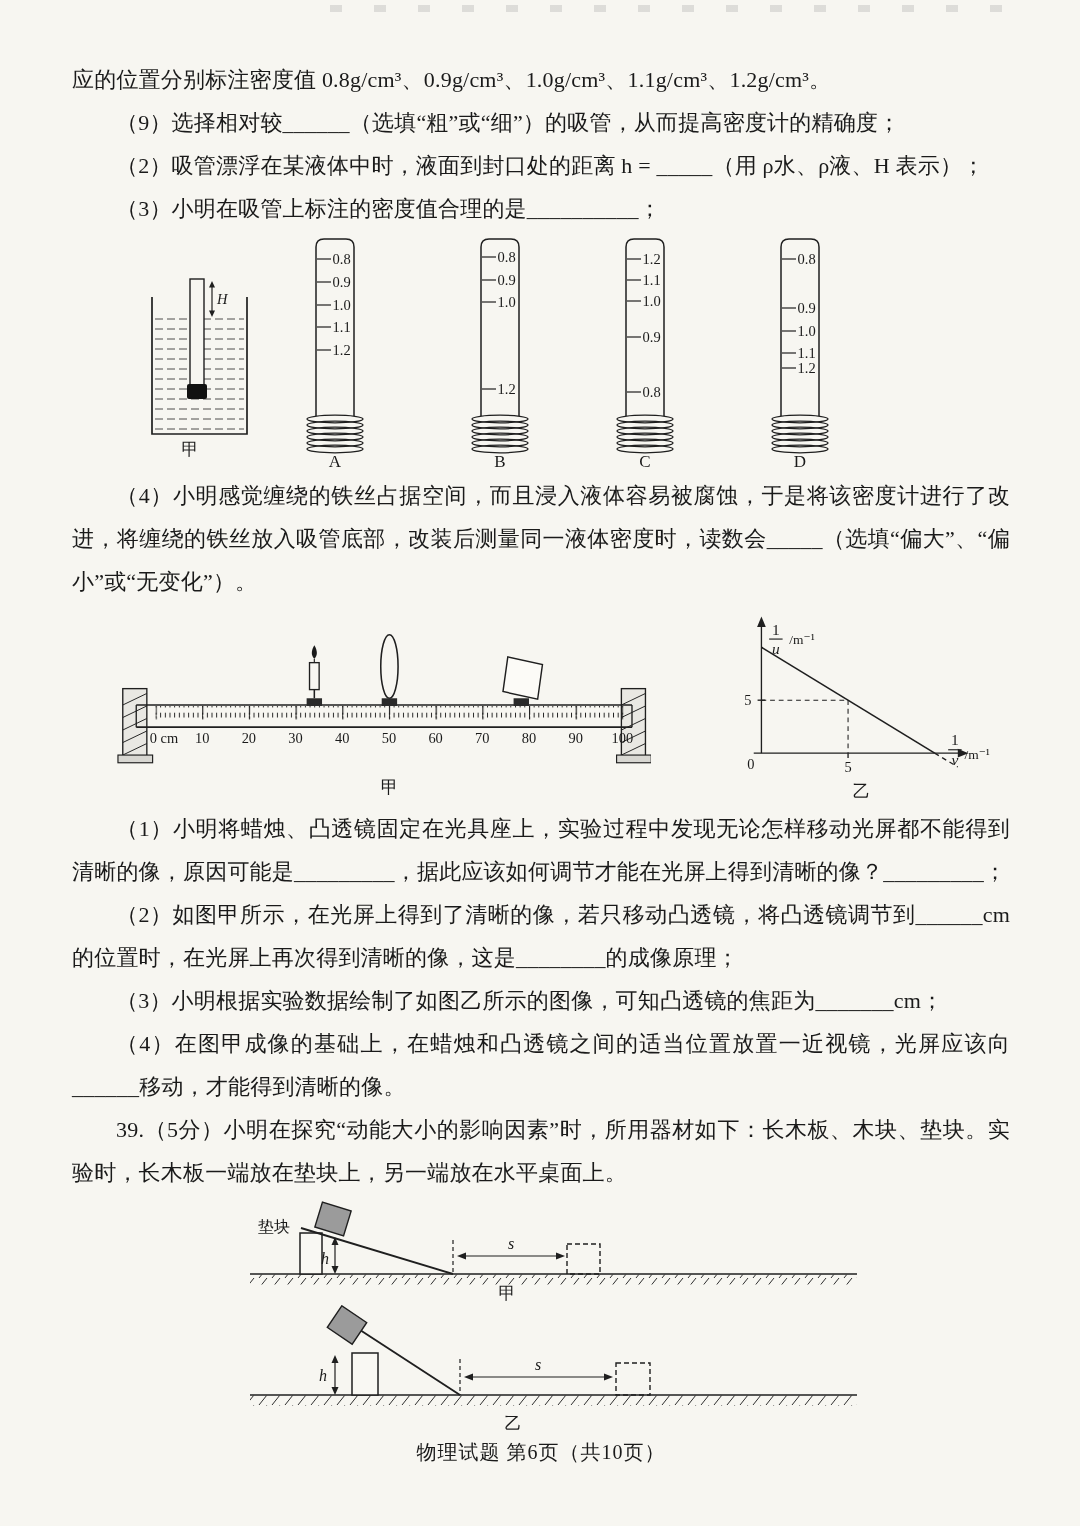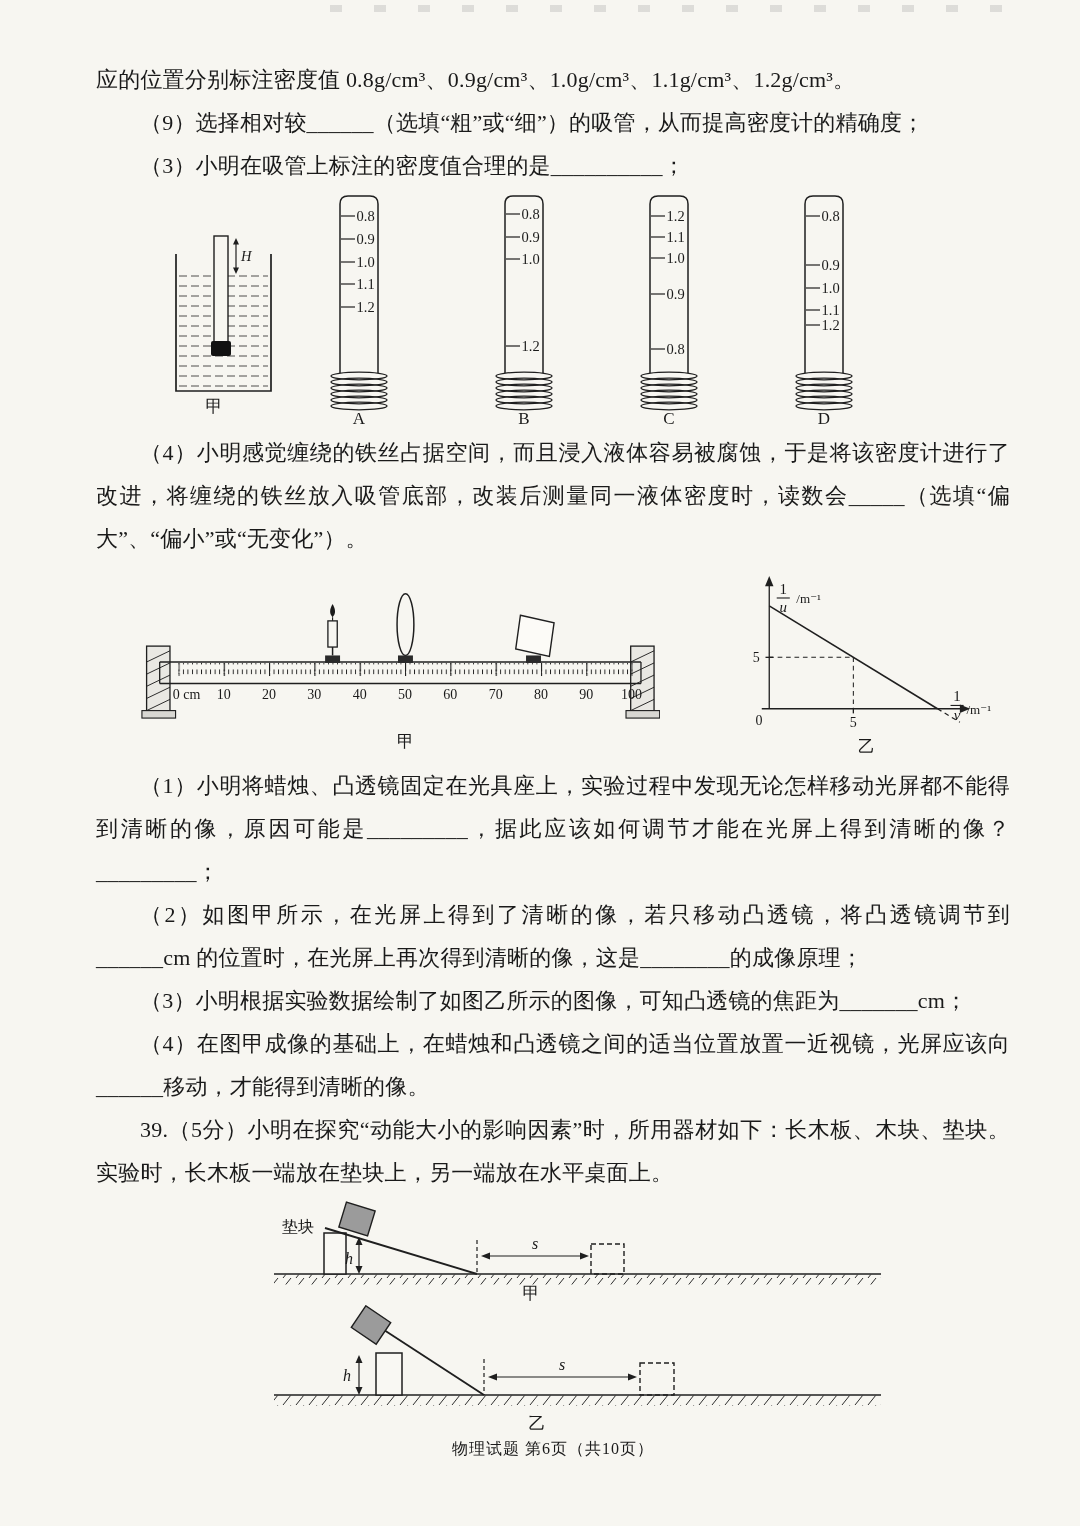--- a/index.html
+++ b/index.html
@@ -3,46 +3,47 @@
 <meta charset="utf-8">
 <style>
   * { box-sizing: border-box; }
   html, body { margin: 0; padding: 0; }
   body {
     width: 1080px; height: 1526px; overflow: hidden;
     background: #f7f6f1;
     color: #1a1a1a;
     font-family: "Liberation Serif", "DejaVu Serif", serif;
   }
-  .page { position: relative; width: 100%; height: 100%; padding: 58px 70px 0 96px; }
+  .page { position: relative; width: 100%; height: 100%; padding: 58px 70px 0 72px; }
   .scan-top {
     position: absolute; top: 5px; left: 330px; width: 700px; height: 7px;
     background: repeating-linear-gradient(90deg, #9a9a9a 0 12px, transparent 12px 44px);
     opacity: .28;
   }
   .para { margin: 0; font-size: 22px; line-height: 43px; text-align: justify; letter-spacing: .2px; }
   .indent { text-indent: 44px; }
   .fig { position: relative; }
   .fig22 { margin: 4px 0 4px 48px; }
   .figrow { display: flex; align-items: flex-start; margin: 2px 0 2px 45px; gap: 70px; }
   .fig24a { margin: 4px 0 0 173px; }
   .fig24b { margin: 2px 0 0 173px; }
-  .footer { margin-top: 4px; text-align: center; font-size: 16px; letter-spacing: 1px; }
+  .footer { margin-top: 4px; text-align: center; font-size: 20px; letter-spacing: 1px; }
   svg { display: block; }
   svg text { font-family: "Liberation Serif", "DejaVu Serif", serif; fill: #1a1a1a; }
   .it { font-style: italic; }
 </style>
 </head>
 <body>
 
 <div class="page">
   <div class="scan-top"></div>
 
   <p class="para">应的位置分别标注密度值 0.8g/cm³、0.9g/cm³、1.0g/cm³、1.1g/cm³、1.2g/cm³。</p>
   <p class="para indent">（9）选择相对较______（选填“粗”或“细”）的吸管，从而提高密度计的精确度；</p>
+  <p class="para indent">（2）吸管漂浮在某液体中时，液面到封口处的距离 h = _____（用 ρ水、ρ液、H 表示）；</p>
   <p class="para indent">（3）小明在吸管上标注的密度值合理的是__________；</p>
 
   <div class="fig fig22">
     <svg width="880" height="236" viewBox="0 0 880 236">
       <defs>
         <pattern id="wat" x="5" y="80" width="12" height="10" patternUnits="userSpaceOnUse">
           <line x1="0" y1="5" x2="8" y2="5" stroke="#3a3a3a" stroke-width="0.9"></line>
         </pattern>
       </defs>
 

